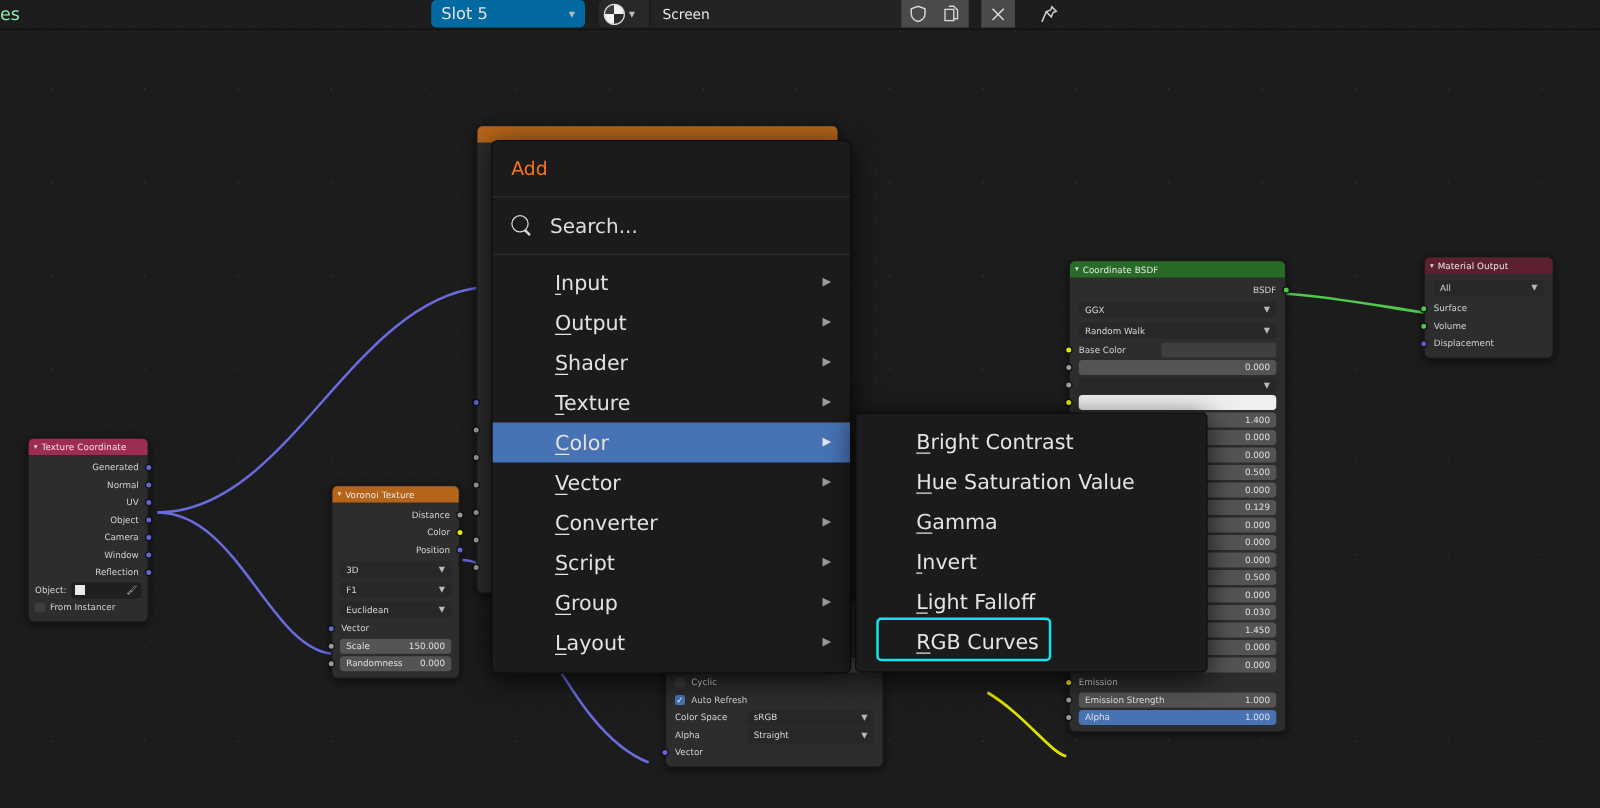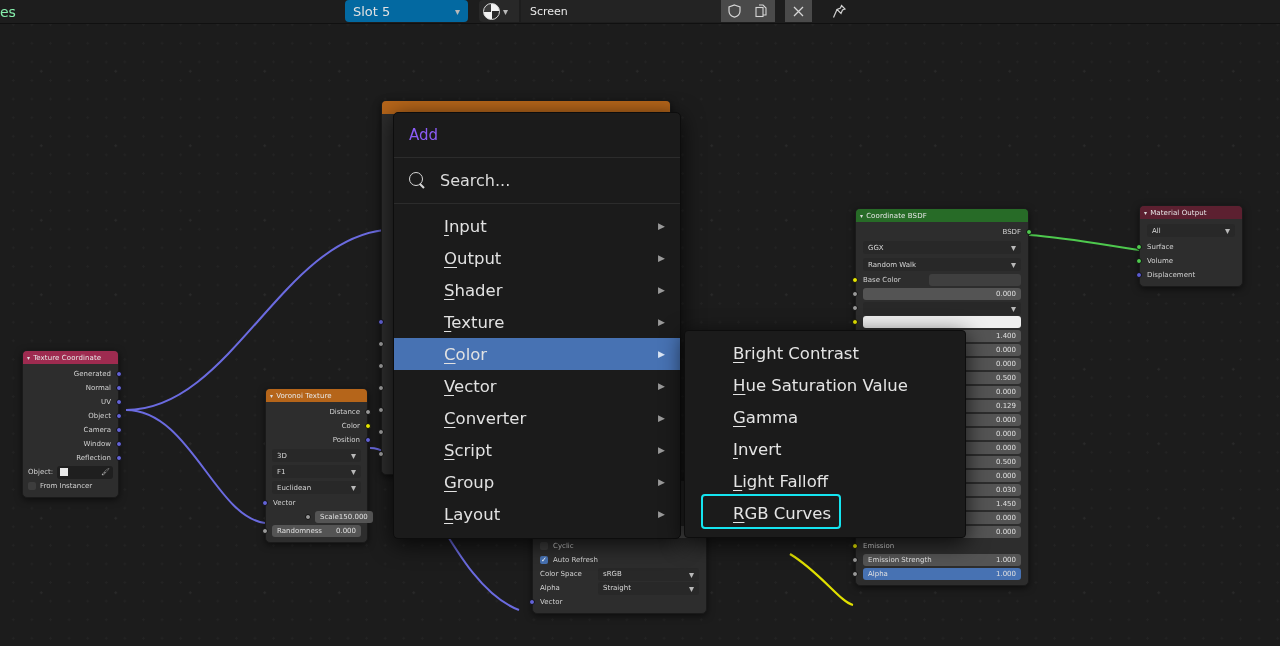--- a/index.html
+++ b/index.html
@@ -90,21 +90,21 @@
   .chk.on { background:#4772b3; color:#fff; font-size:7px; text-align:center; line-height:8px;}
   .swatch { background:#efefef; border-radius:3px; height:12px; }
 
   
   .menu {
     position:absolute; left:393px; top:88px; width:288px;
     background:#1b1b1b; border:1px solid #0d0d0d; border-radius:5px;
     box-shadow:0 5px 22px rgba(0,0,0,.75); z-index:40; overflow:hidden;
   }
   .menu-title { height:45px; display:flex; align-items:center; padding-left:15px;
-                color:#8b5cf6; font-size:15px; border-bottom:1px solid #2c2c2c;}
+                color:#f97316; font-size:15px; border-bottom:1px solid #2c2c2c;}
   .menu-search { height:46px; display:flex; align-items:center; padding-left:15px; gap:14px;
                  border-bottom:1px solid #2c2c2c;}
   .mag { width:17px; height:17px; position:relative; }
   .mag::before{content:""; position:absolute; width:12px;height:12px;border:1.6px solid #d7d7d7;border-radius:50%;left:0;top:0;}
   .mag::after{content:""; position:absolute; width:6px;height:1.6px;background:#d7d7d7;transform:rotate(45deg);left:10px;top:13px;}
   .menu-search span { color:#dcdcdc; font-size:16px; }
   .menu-list { padding:6px 0 8px 0; }
   .mitem { height:32px; display:flex; align-items:center; padding:0 15px 0 50px;
            color:#e2e2e2; font-size:16.5px; justify-content:space-between; }
   .mitem.sel { background:#4772b3; }
@@ -261,21 +261,21 @@
           </div>
           <div class="dd">
             <span>Euclidean</span>
             <span class="chev">▾</span>
           </div>
         </div>
         <div class="row inp" style="margin-top:2px;">
           <span class="sock l s-vec" style="top:4px;"></span>
           <span>Vector</span>
         </div>
-        <div class="row" style="padding:0 6px;margin-left:43px;">
+        <div class="row" style="padding:0 6px;">
           <span class="sock l s-gray" style="top:4px;"></span>
           <span class="field" style="flex:1;">
             <span>Scale</span>
             <span>150.000</span>
           </span>
         </div>
         <div class="row" style="padding:0 6px;">
           <span class="sock l s-gray" style="top:4px;"></span>
           <span class="field" style="flex:1;">
             <span>Randomness</span>

